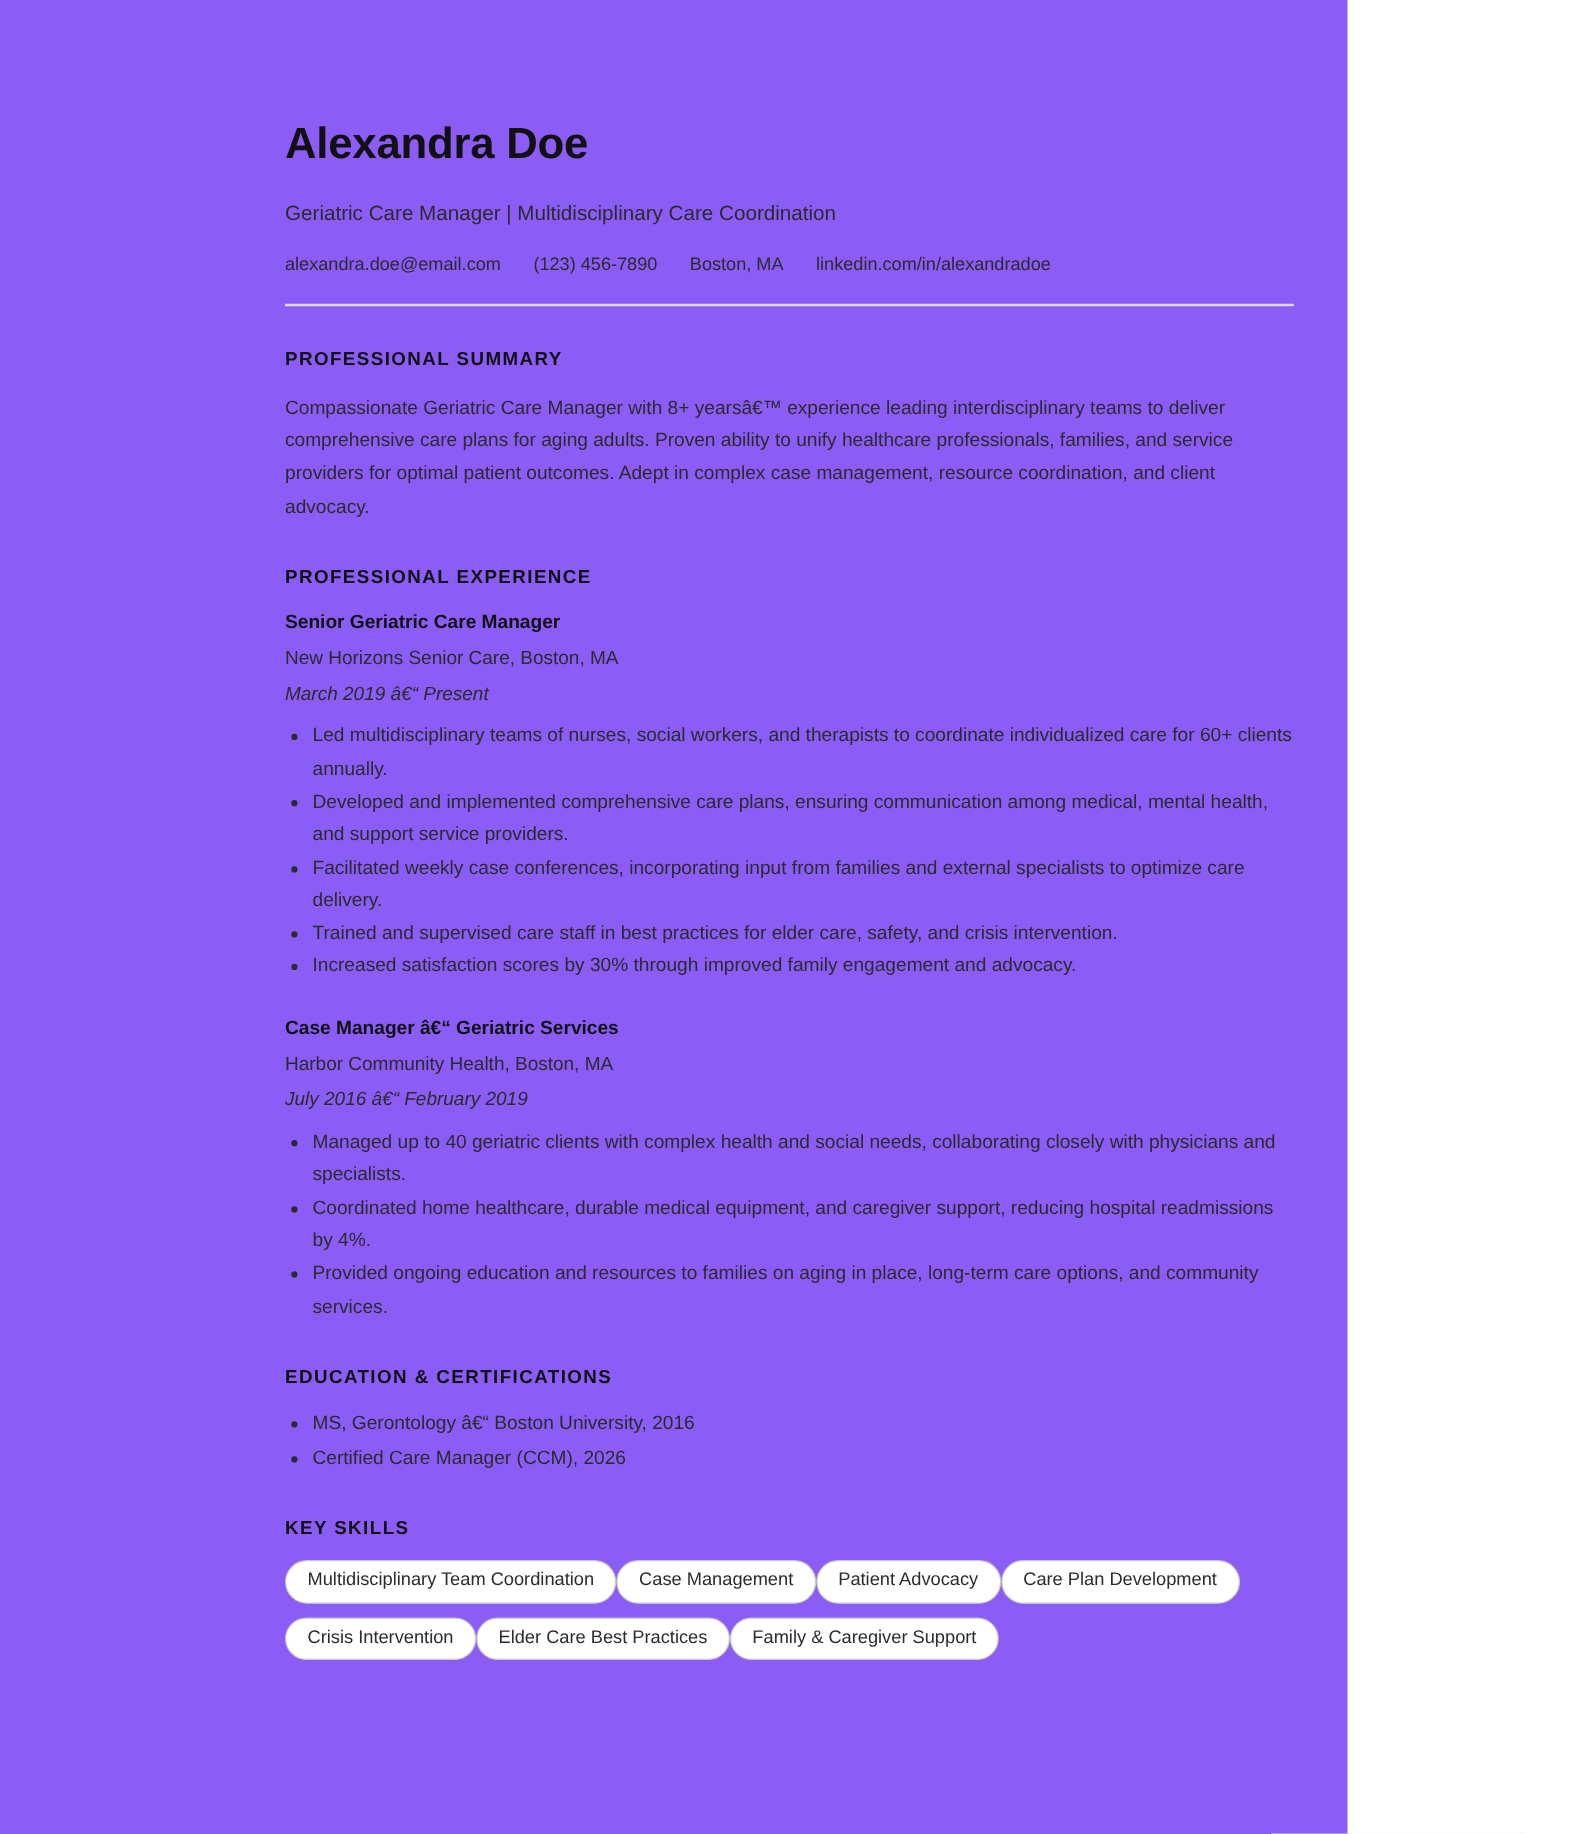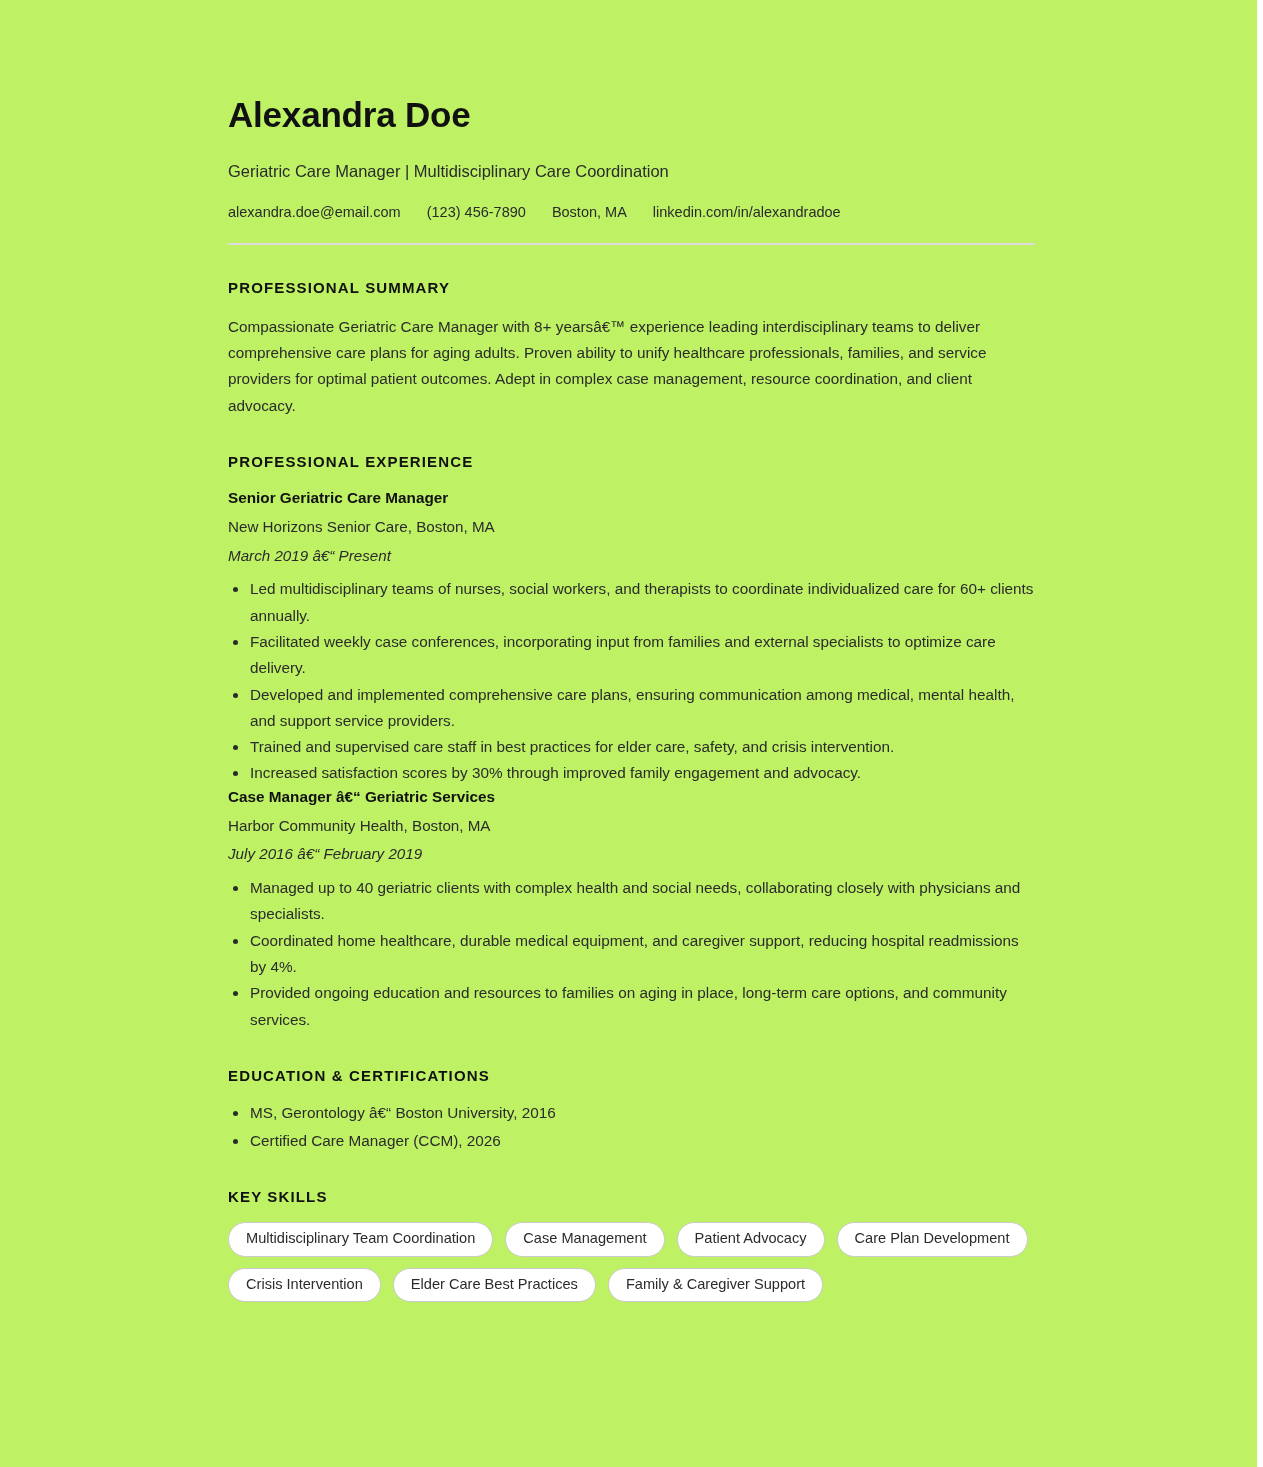--- a/index.html
+++ b/index.html
@@ -8,24 +8,24 @@
     background: #ffffff;
   }
   body {
     width: 1263px;
     min-height: 1467px;
     font-family: "Liberation Sans", sans-serif;
     color: #1a1a1a;
     -webkit-font-smoothing: antialiased;
   }
   .page {
-    width: 1257px;
+    width: 1078px;
     min-height: 1467px;
     box-sizing: border-box;
-    background: #bef264;
+    background: #8b5cf6;
     position: relative;
     text-decoration: underline;
   }
   .sheet {
     position: absolute;
     left: 228px;
     top: 96px;
     width: 807px;
   }
 
@@ -76,21 +76,21 @@
   }
   .summary-text {
     font-size: 15.3px;
     line-height: 1.72;
     color: #2b2b2b;
     margin: 0;
     max-width: 795px;
   }
 
   
-  .job { }
+  .job { margin-bottom: 26px; }
   .job:last-child { margin-bottom: 0; }
   .job-title {
     font-size: 15.3px;
     font-weight: bold;
     color: #111111;
     margin: 0 0 9px 0;
     line-height: 1.3;
   }
   .job-org {
     font-size: 15.2px;
@@ -131,21 +131,21 @@
   }
 
   .section-education .section-title { margin-bottom: 16px; }
   .section-education ul.bullets li { margin-bottom: 2px; }
 
   
   .section-skills .section-title { margin-bottom: 17px; }
   .skills-wrap {
     display: flex;
     flex-wrap: wrap;
-    gap: 11px 12px;
+    gap: 11px 0;
     max-width: 800px;
   }
   .skill-pill {
     display: inline-flex;
     align-items: center;
     justify-content: center;
     border: 1.4px solid #c9c9c9;
     border-radius: 999px;
     padding: 7px 17px 8px 17px;
     font-size: 14.6px;
@@ -180,22 +180,22 @@
 
     <div class="section">
       <div class="section-title">PROFESSIONAL EXPERIENCE</div>
       <div id="jobs-container">
           <div class="job">
             <div class="job-title">Senior Geriatric Care Manager</div>
             <div class="job-org">New Horizons Senior Care, Boston, MA</div>
             <div class="job-dates">March 2019 â€“ Present</div>
             <ul class="bullets">
               <li>Led multidisciplinary teams of nurses, social workers, and therapists to coordinate individualized care for 60+ clients annually.</li>
+              <li>Developed and implemented comprehensive care plans, ensuring communication among medical, mental health, and support service providers.</li>
               <li>Facilitated weekly case conferences, incorporating input from families and external specialists to optimize care delivery.</li>
-              <li>Developed and implemented comprehensive care plans, ensuring communication among medical, mental health, and support service providers.</li>
               <li>Trained and supervised care staff in best practices for elder care, safety, and crisis intervention.</li>
               <li>Increased satisfaction scores by 30% through improved family engagement and advocacy.</li>
             </ul>
           </div>
           <div class="job">
             <div class="job-title">Case Manager â€“ Geriatric Services</div>
             <div class="job-org">Harbor Community Health, Boston, MA</div>
             <div class="job-dates">July 2016 â€“ February 2019</div>
             <ul class="bullets">
               <li>Managed up to 40 geriatric clients with complex health and social needs, collaborating closely with physicians and specialists.</li>

